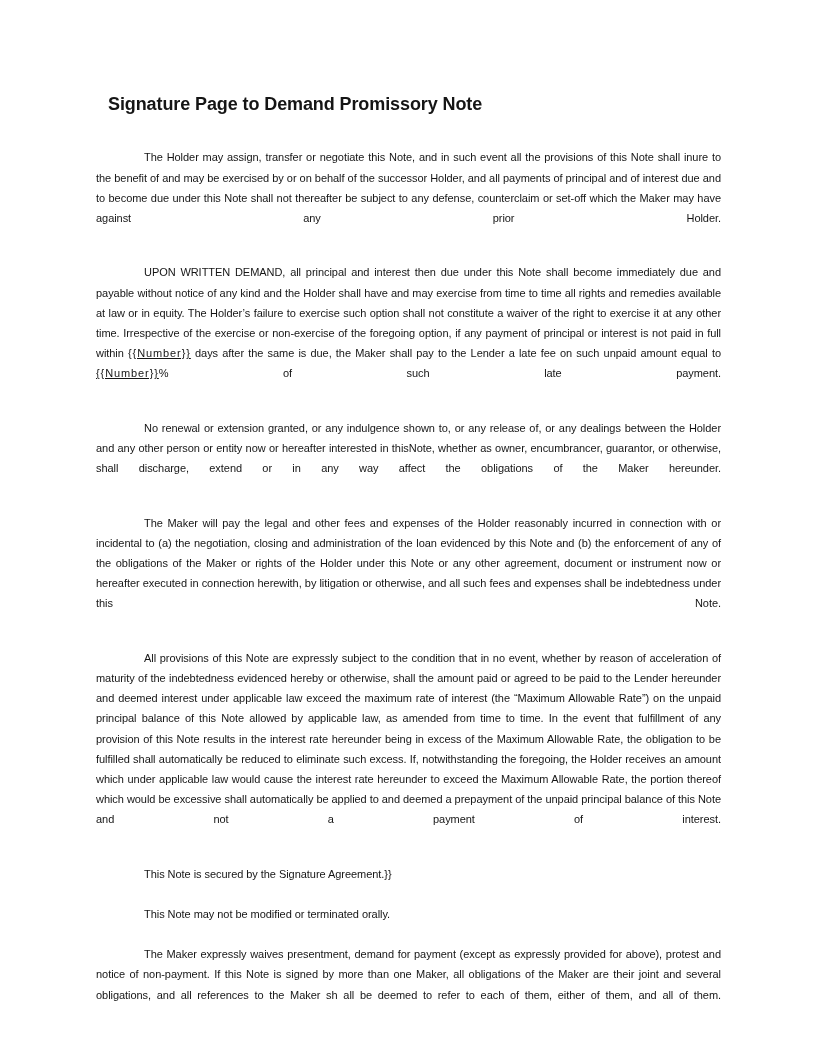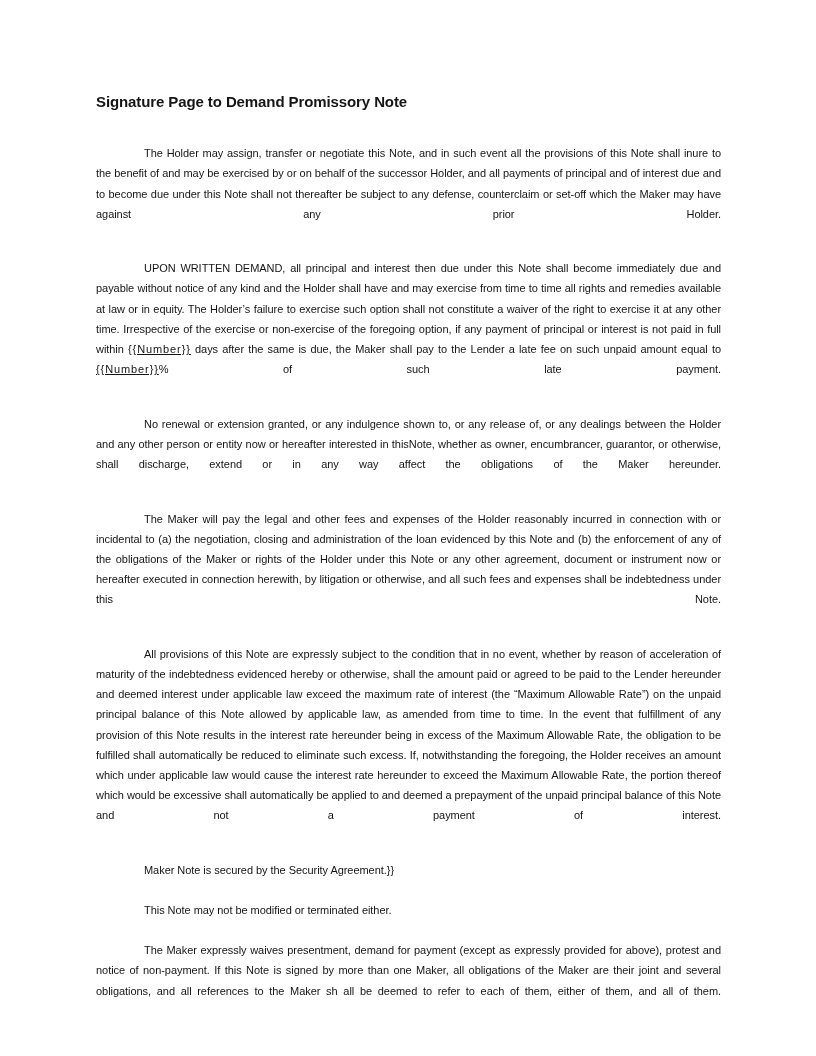--- a/index.html
+++ b/index.html
@@ -18,24 +18,24 @@
     color: #151515;
     -webkit-font-smoothing: antialiased;
   }
   .content {
     position: absolute;
     left: 96px;
     top: 92px;
     width: 625px;
   }
   .doc-title {
-    font-size: 15px;
+    font-size: 18px;
     font-weight: bold;
     line-height: 1.35;
-    margin: 0 0 0 0;
+    margin: 0 0 0 12px;
     letter-spacing: -0.1px;
   }
   .spacer-after-title {
     height: 31px;
   }
   p.para {
     margin: 0 0 14px 0;
     font-size: 11px;
     line-height: 20.2px;
     text-align: justify;
@@ -80,19 +80,19 @@
     <div class="doc-title">Signature Page to Demand Promissory Note</div>
 
     <div class="spacer-after-title"></div>
 
     <div id="paragraphs">
         <p class="para"><span>The Holder may assign, transfer or negotiate this Note, and in such event all the provisions of this Note shall inure to the benefit of and may be exercised by or on behalf of the successor Holder, and all payments of principal and of interest due and to become due under this Note shall not thereafter be subject to any defense, counterclaim or set-off which the Maker may have against any prior Holder.</span></p>
         <p class="para"><span>UPON WRITTEN DEMAND, all principal and interest then due under this Note shall become immediately due and payable without notice of any kind and the Holder shall have and may exercise from time to time all rights and remedies available at law or in equity. The Holder’s failure to exercise such option shall not constitute a waiver of the right to exercise it at any other time. Irrespective of the exercise or non-exercise of the foregoing option, if any payment of principal or interest is not paid in full within </span><span class="tok">{{Number}}</span><span> days after the same is due, the Maker shall pay to the Lender a late fee on such unpaid amount equal to </span><span class="tok">{{Number}}</span><span>% of such late payment.</span></p>
         <p class="para"><span>No renewal or extension granted, or any indulgence shown to, or any release of, or any dealings between the Holder and any other person or entity now or hereafter interested in thisNote, whether as owner, encumbrancer, guarantor, or otherwise, shall discharge, extend or in any way affect the obligations of the Maker hereunder.</span></p>
         <p class="para"><span>The Maker will pay the legal and other fees and expenses of the Holder reasonably incurred in connection with or incidental to (a) the negotiation, closing and administration of the loan evidenced by this Note and (b) the enforcement of any of the obligations of the Maker or rights of the Holder under this Note or any other agreement, document or instrument now or hereafter executed in connection herewith, by litigation or otherwise, and all such fees and expenses shall be indebtedness under this Note.</span></p>
         <p class="para"><span>All provisions of this Note are expressly subject to the condition that in no event, whether by reason of acceleration of maturity of the indebtedness evidenced hereby or otherwise, shall the amount paid or agreed to be paid to  the Lender hereunder and deemed interest under applicable law exceed the maximum rate of interest (the “</span><span class="b">Maximum Allowable Rate</span><span>”) on the unpaid principal balance of this Note allowed by applicable law, as amended from time to time. In the event that fulfillment of any provision of this Note results in the interest rate hereunder being in excess of the Maximum Allowable Rate, the obligation to be fulfilled shall automatically be reduced to eliminate such excess. If, notwithstanding the foregoing, the Holder receives an amount which under applicable law would cause the interest rate hereunder to exceed the Maximum Allowable Rate, the portion thereof which would be excessive shall automatically be applied to and deemed a prepayment of the unpaid principal balance of this Note and not a payment of interest.</span></p>
-        <p class="para short noindent-gap"><span>Maker Note is secured by the Security Agreement.}}</span></p>
-        <p class="para short noindent-gap"><span>This Note may not be modified or terminated either.</span></p>
+        <p class="para short noindent-gap"><span>This Note is secured by the Signature Agreement.}}</span></p>
+        <p class="para short noindent-gap"><span>This Note may not be modified or terminated orally.</span></p>
         <p class="para last"><span>The Maker expressly waives presentment, demand for payment (except as expressly provided for above), protest and notice of non-payment. If this Note is signed by more than one Maker, all obligations of the Maker are their joint and several obligations, and all references to the Maker sh all be deemed to refer to each of them, either of them, and all of them.</span></p>
       </div>
 
   </div>
 </div>
 
 </body></html>

